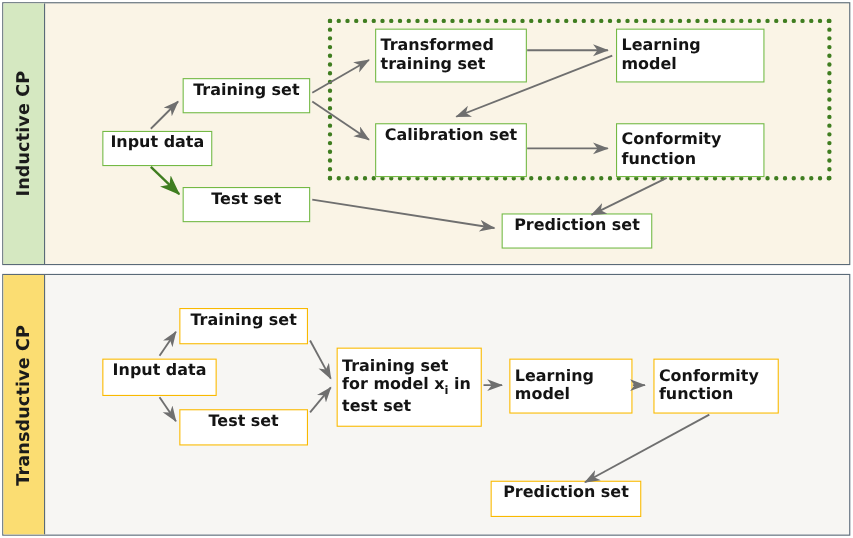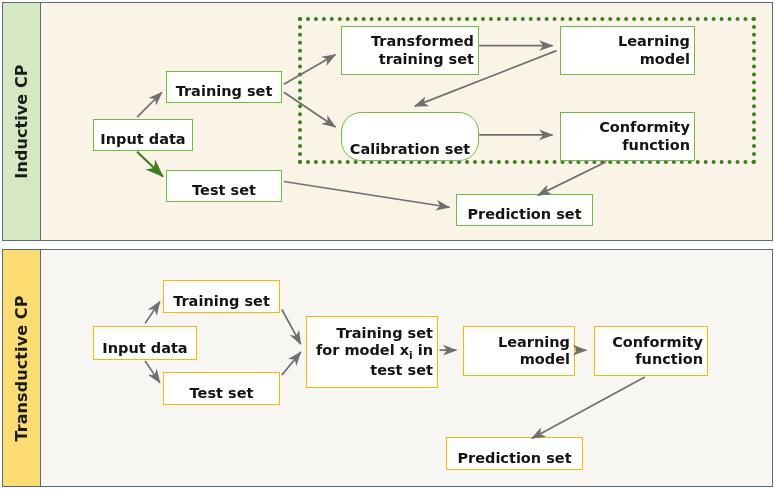--- a/index.html
+++ b/index.html
@@ -73,21 +73,21 @@
     width: 458px; height: 147px;
     border: 4px dotted #3f7d20;
   }
 
   
   .node {
     position: absolute;
     box-sizing: border-box;
     background: #ffffff;
     display: flex;
-    align-items: flex-end;
+    align-items: flex-start;
     justify-content: center;
     text-align: center;
     font-size: 14.5px;
     font-weight: bold;
     color: #141414;
     line-height: 1.18;
     padding: 2px 4px;
   }
   .node.green  { border: 1.6px solid #74b944; }
   .node.yellow { border: 1.9px solid #f9b900; }
@@ -124,21 +124,21 @@
 
     <div class="node green" style="left:163px; top:167px; width:116px; height:32px;">
       <span>Test set</span>
     </div>
 
     <div class="node green" style="left:338px; top:23px; width:138px; height:49px; flex-direction:column;">
       <span>Transformed</span>
       <span>training set</span>
     </div>
 
-    <div class="node green" style="left:338px; top:109px; width:138px; height:49px;border-radius:20px;">
+    <div class="node green" style="left:338px; top:109px; width:138px; height:49px;">
       <span>Calibration set</span>
     </div>
 
     <div class="node green" style="left:557px; top:23px; width:135px; height:49px; flex-direction:column;">
       <span>Learning</span>
       <span>model</span>
     </div>
 
     <div class="node green" style="left:557px; top:109px; width:135px; height:49px; flex-direction:column;">
       <span>Conformity</span>

